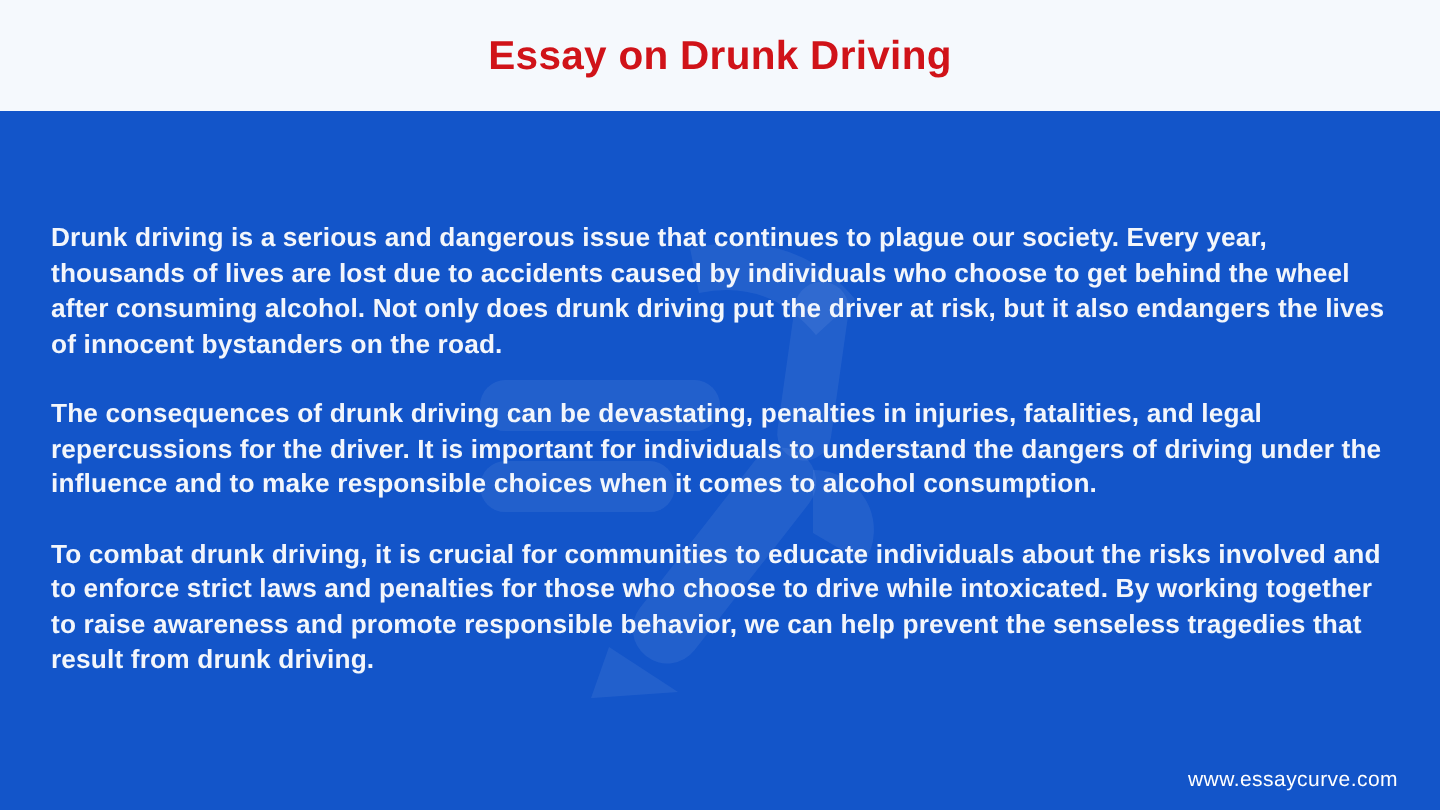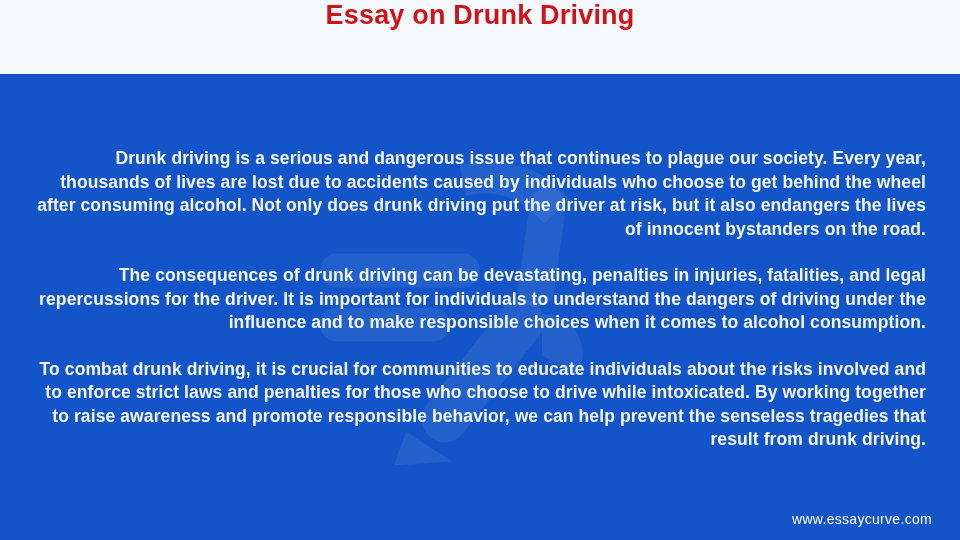--- a/index.html
+++ b/index.html
@@ -13,21 +13,21 @@
     position: relative;
     width: 960px;
     height: 540px;
   }
   .header {
     position: relative;
     width: 100%;
     height: 74px;
     background: #f5f9fd;
     display: flex;
-    align-items: flex-start;
+    align-items: center;
     justify-content: center;
   }
   .page-title {
     color: #d01319;
     font-size: 27px;
     font-weight: 700;
     letter-spacing: 0.2px;
   }
   .content-panel {
     position: relative;
@@ -43,21 +43,21 @@
     transform: translate(-50%, -52%);
     width: 340px;
     height: 330px;
     opacity: 0.85;
     pointer-events: none;
   }
   .essay {
     position: relative;
     z-index: 2;
     padding: 73px 34px 0 34px;
-    text-align: right;
+    text-align: left;
   }
   .essay p {
     color: #f3f6fb;
     font-size: 17.5px;
     line-height: 23.5px;
     font-weight: 700;
     max-width: 892px;
     margin: 0 auto 23px auto;
     letter-spacing: 0.1px;
   }

